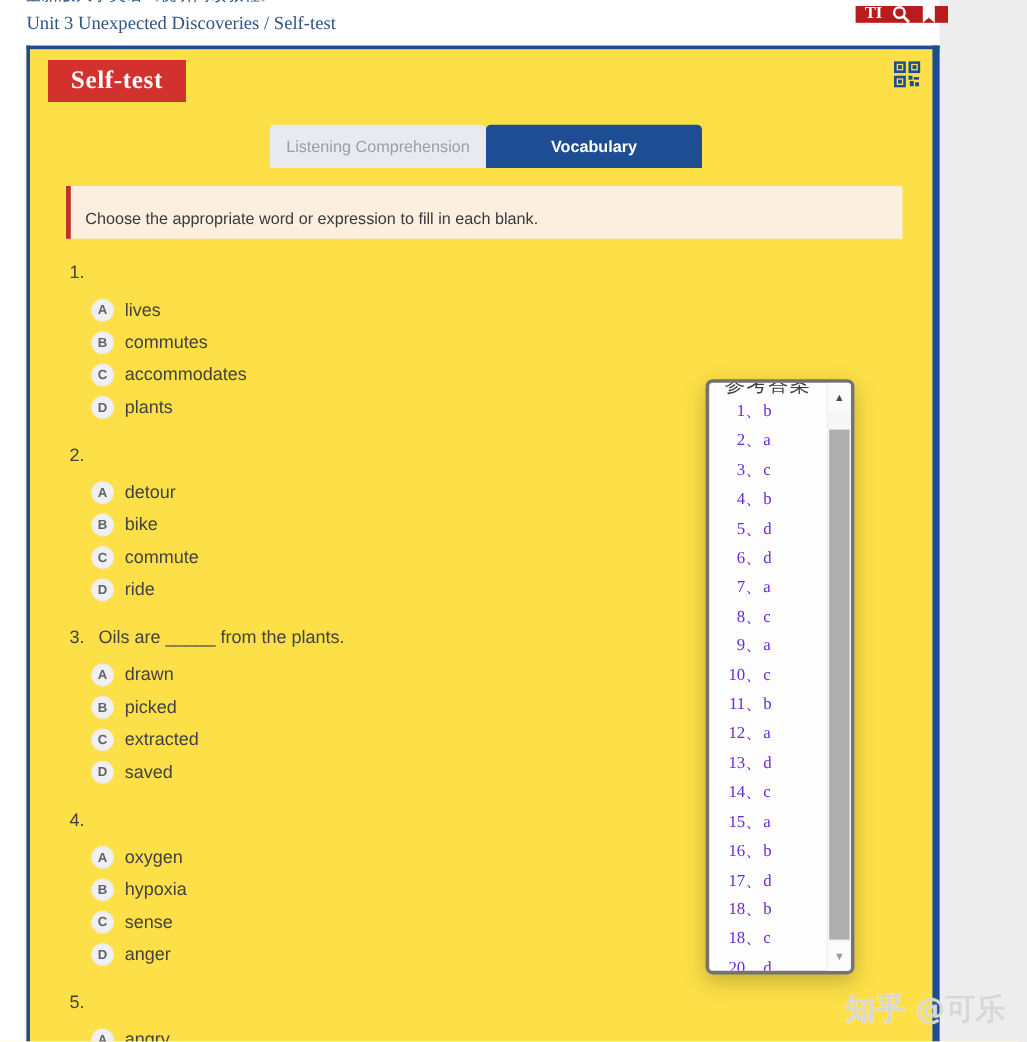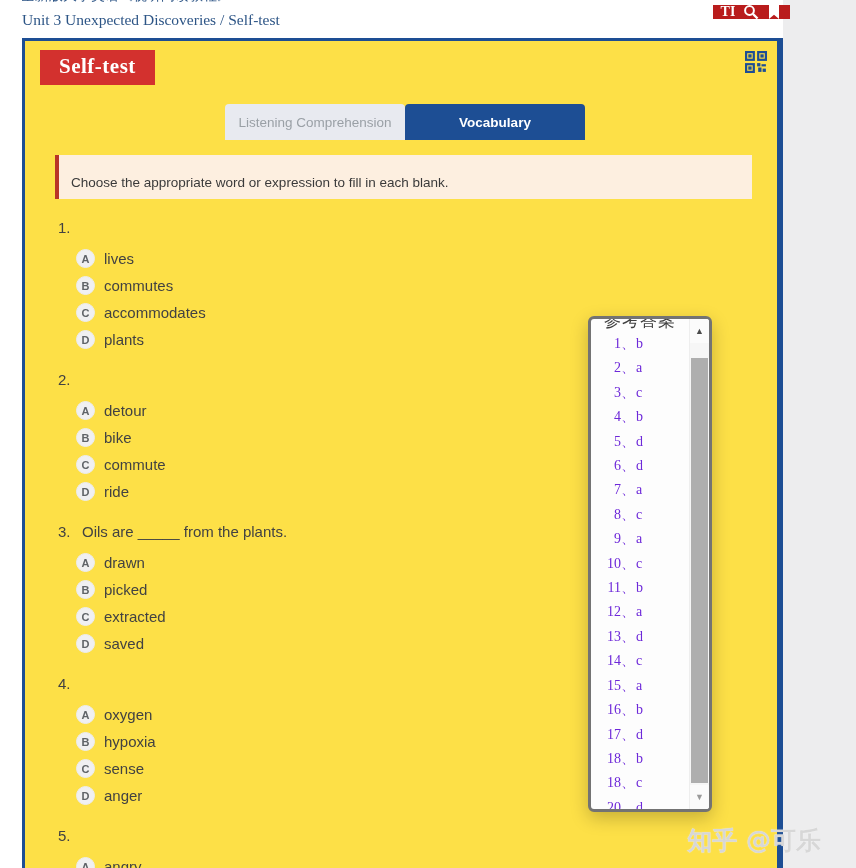--- a/index.html
+++ b/index.html
@@ -68,21 +68,21 @@
           border-left:1px solid #eee; }
   .sb-btn { position:absolute; left:0; width:100%; height:24px; display:flex;
             align-items:center; justify-content:center; font-size:9px; cursor:pointer;
             background:#fbfbfb; }
   .sb-up { top:0; color:#4a4a4a; }
   .sb-down { bottom:0; color:#9a9a9a; }
   .sb-track { position:absolute; left:0; right:0; top:24px; bottom:24px; background:#f6f6f6; }
   .sb-thumb { position:absolute; left:1px; right:1px; top:39px; bottom:26px;
               background:#aeaeae; cursor:pointer; }
 
-  .watermark { position:absolute; right:35px; top:824px; font-size:25px; font-weight:600;
+  .watermark { position:absolute; right:18px; top:824px; font-size:25px; font-weight:600;
                color:#d7d7d7; text-shadow:0 0 1px rgba(255,255,255,0.8); z-index:9;
                font-family:"DejaVu Sans","Liberation Sans",sans-serif; }
 </style>
 </head>
 <body>
 
 <div class="stage">
   <div class="gray-col"></div>
 
   <div class="clipped-title">全新版大学英语《视听阅读教程》2</div>

